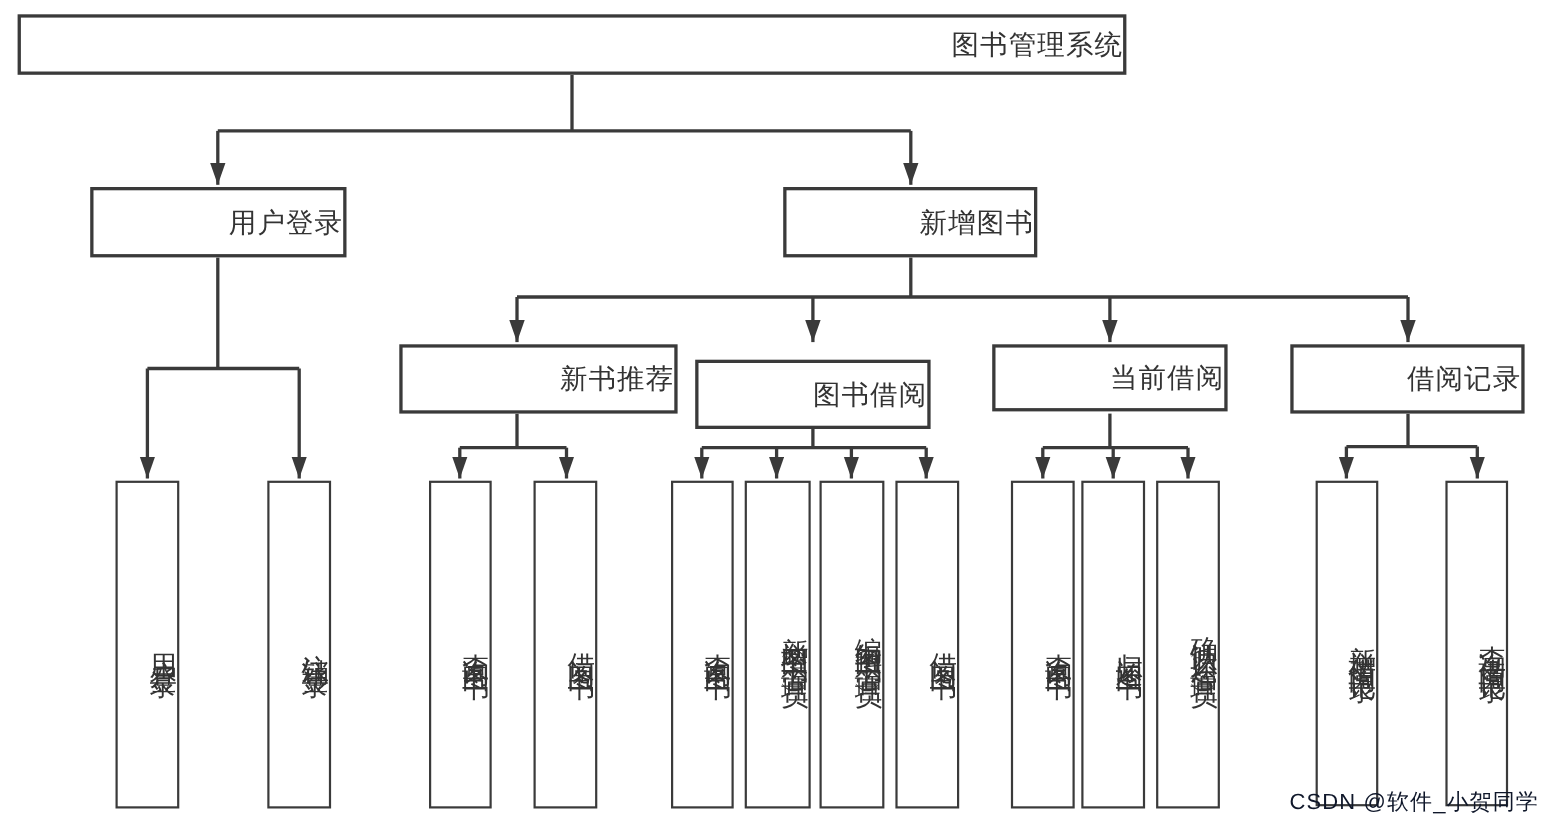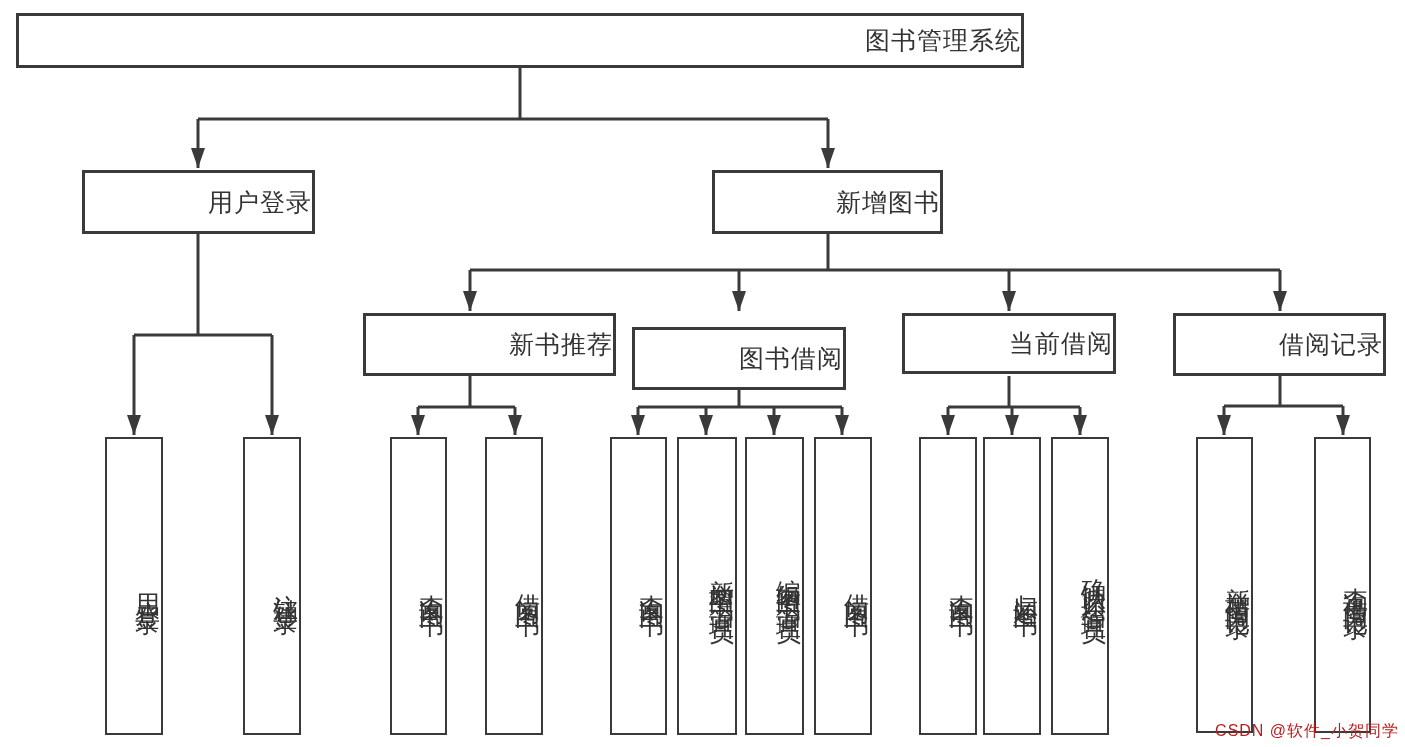--- a/index.html
+++ b/index.html
@@ -30,22 +30,22 @@
   .leaf .lbl {
     writing-mode:vertical-rl;
     text-orientation:mixed;
     letter-spacing:6px;
     line-height:1.1;
     white-space:normal;
   }
   .watermark {
     position:absolute;
     right:6px; bottom:5px;
-    font-size:16px;
-    color:#b91c1c;
+    font-size:20px;
+    color:#0f172a;
     letter-spacing:1px;
     z-index:10;
   }
 </style>
 </head>
 <body>
 
 <div class="stage">
 
   <svg class="connectors" viewBox="0 0 1405 747" xmlns="http://www.w3.org/2000/svg">

